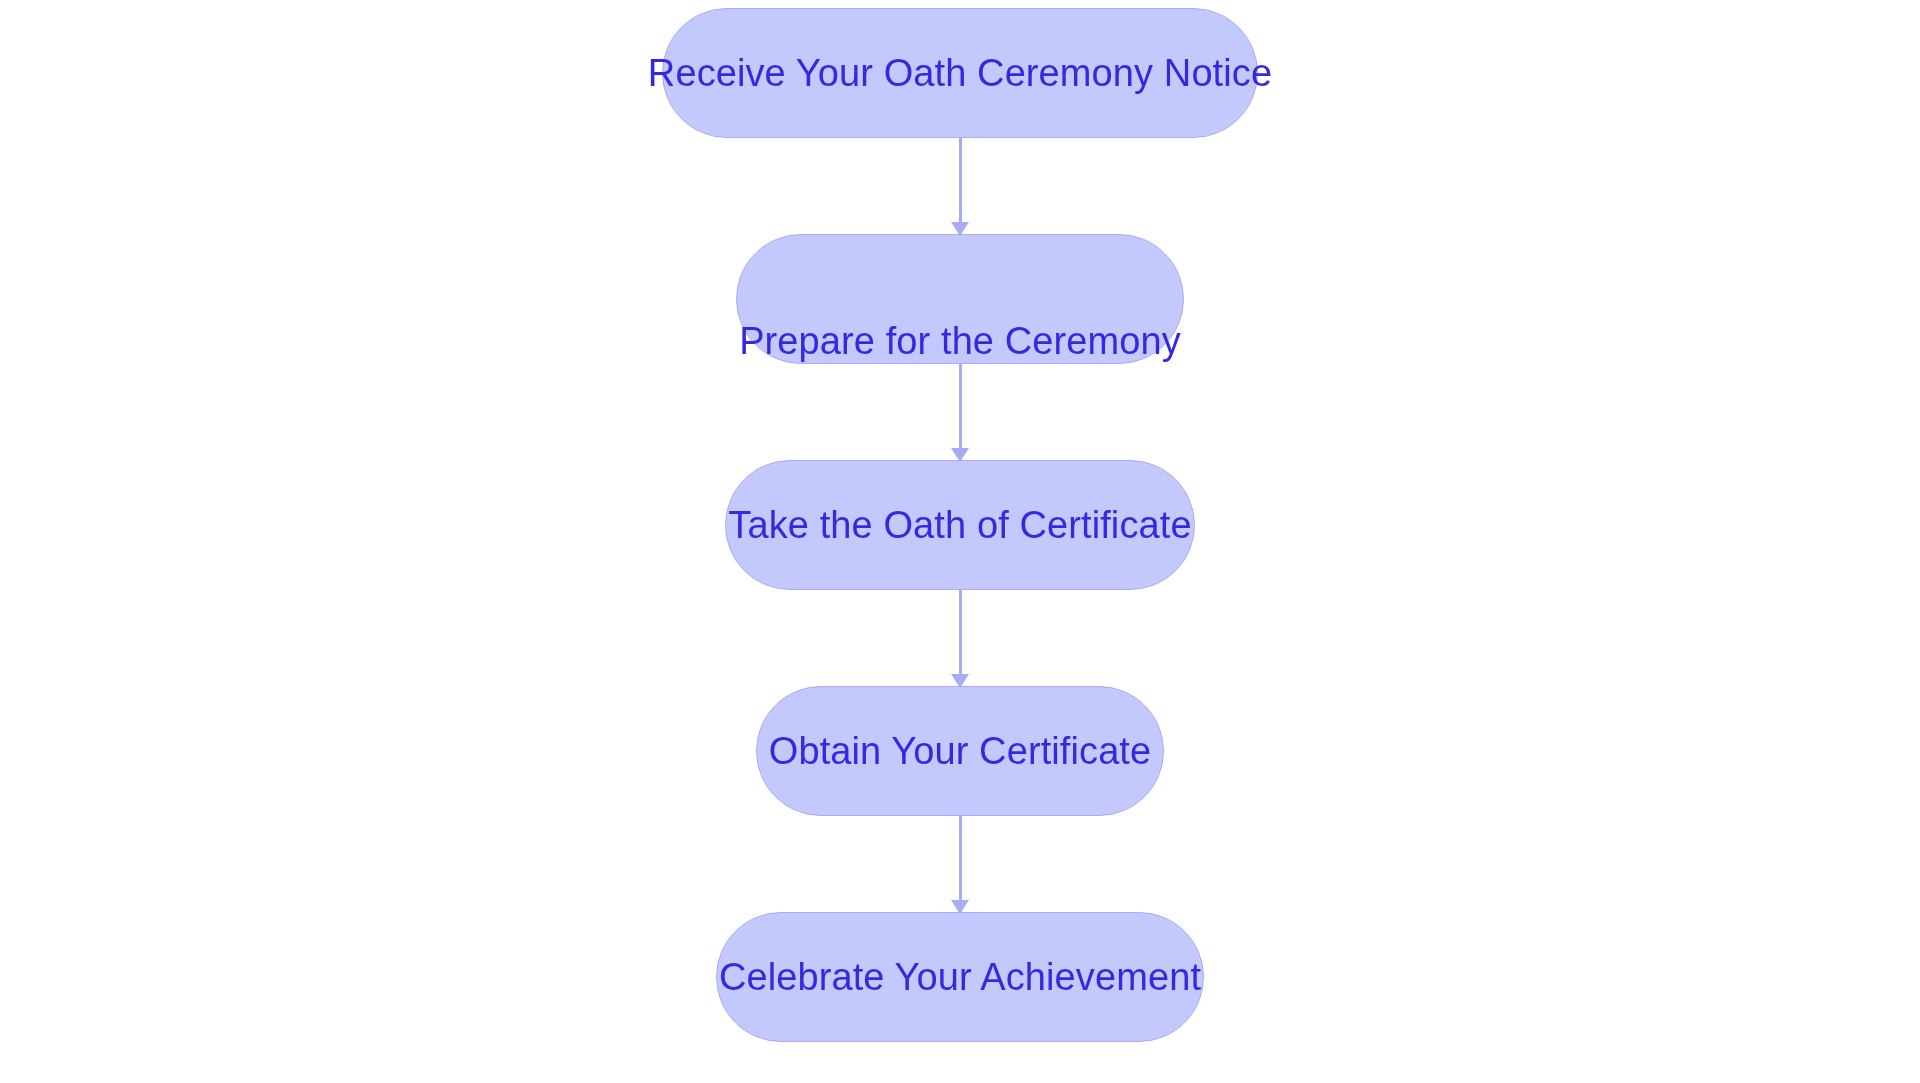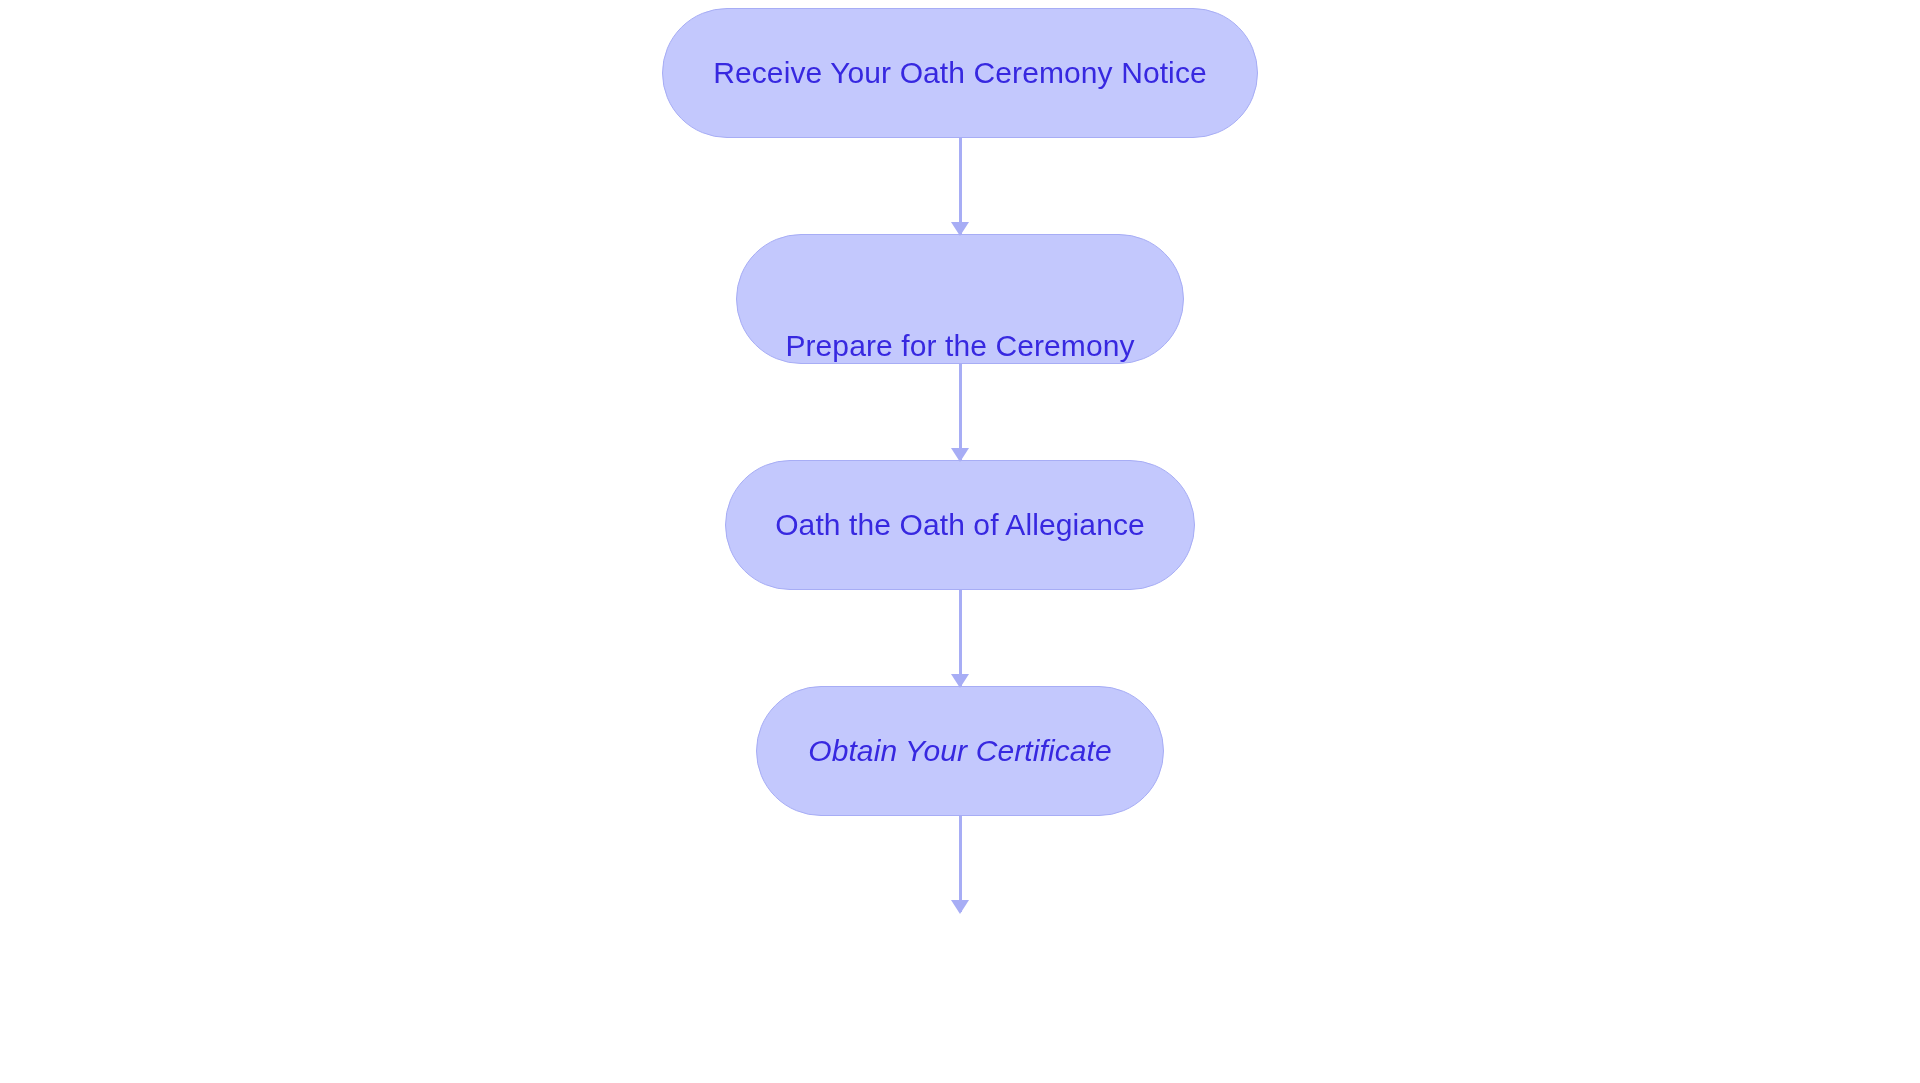--- a/index.html
+++ b/index.html
@@ -30,29 +30,29 @@
   }
   .node {
     box-sizing: border-box;
     display: flex;
     align-items: center;
     justify-content: center;
     background: #c3c8fd;
     border: 1.5px solid #a7adf5;
     border-radius: 9999px;
     color: #3728e0;
-    font-size: 30px;
+    font-size: 38px;
     font-weight: 400;
     letter-spacing: 0.1px;
     white-space: nowrap;
   }
   .node-0 { width: 596px; height: 130px; margin-top: 8px; }
   .node-1 { width: 448px; height: 130px; align-items: flex-end; }
   .node-2 { width: 470px; height: 130px; }
-  .node-3 { width: 408px; height: 130px; font-style: italic; }
+  .node-3 { width: 408px; height: 130px; }
   .node-4 { width: 488px; height: 130px; }
 
   .connector {
     position: relative;
     width: 3px;
     height: 100px;
     background: #a7adf5;
   }
   .connector .arrow-head {
     position: absolute;
@@ -86,30 +86,33 @@
 
     <div class="node node-1">
       <span>Prepare for the Ceremony</span>
     </div>
 
     <div class="connector conn-1">
       <span class="arrow-head"></span>
     </div>
 
     <div class="node node-2">
-      <span>Oath the Oath of Allegiance</span>
+      <span>Take the Oath of Certificate</span>
     </div>
 
     <div class="connector conn-2">
       <span class="arrow-head"></span>
     </div>
 
     <div class="node node-3">
       <span>Obtain Your Certificate</span>
     </div>
 
     <div class="connector conn-3">
       <span class="arrow-head"></span>
     </div>
 
+    <div class="node node-4">
+      <span>Celebrate Your Achievement</span>
+    </div>
 
   </div>
 </div>
 
 </body></html>

